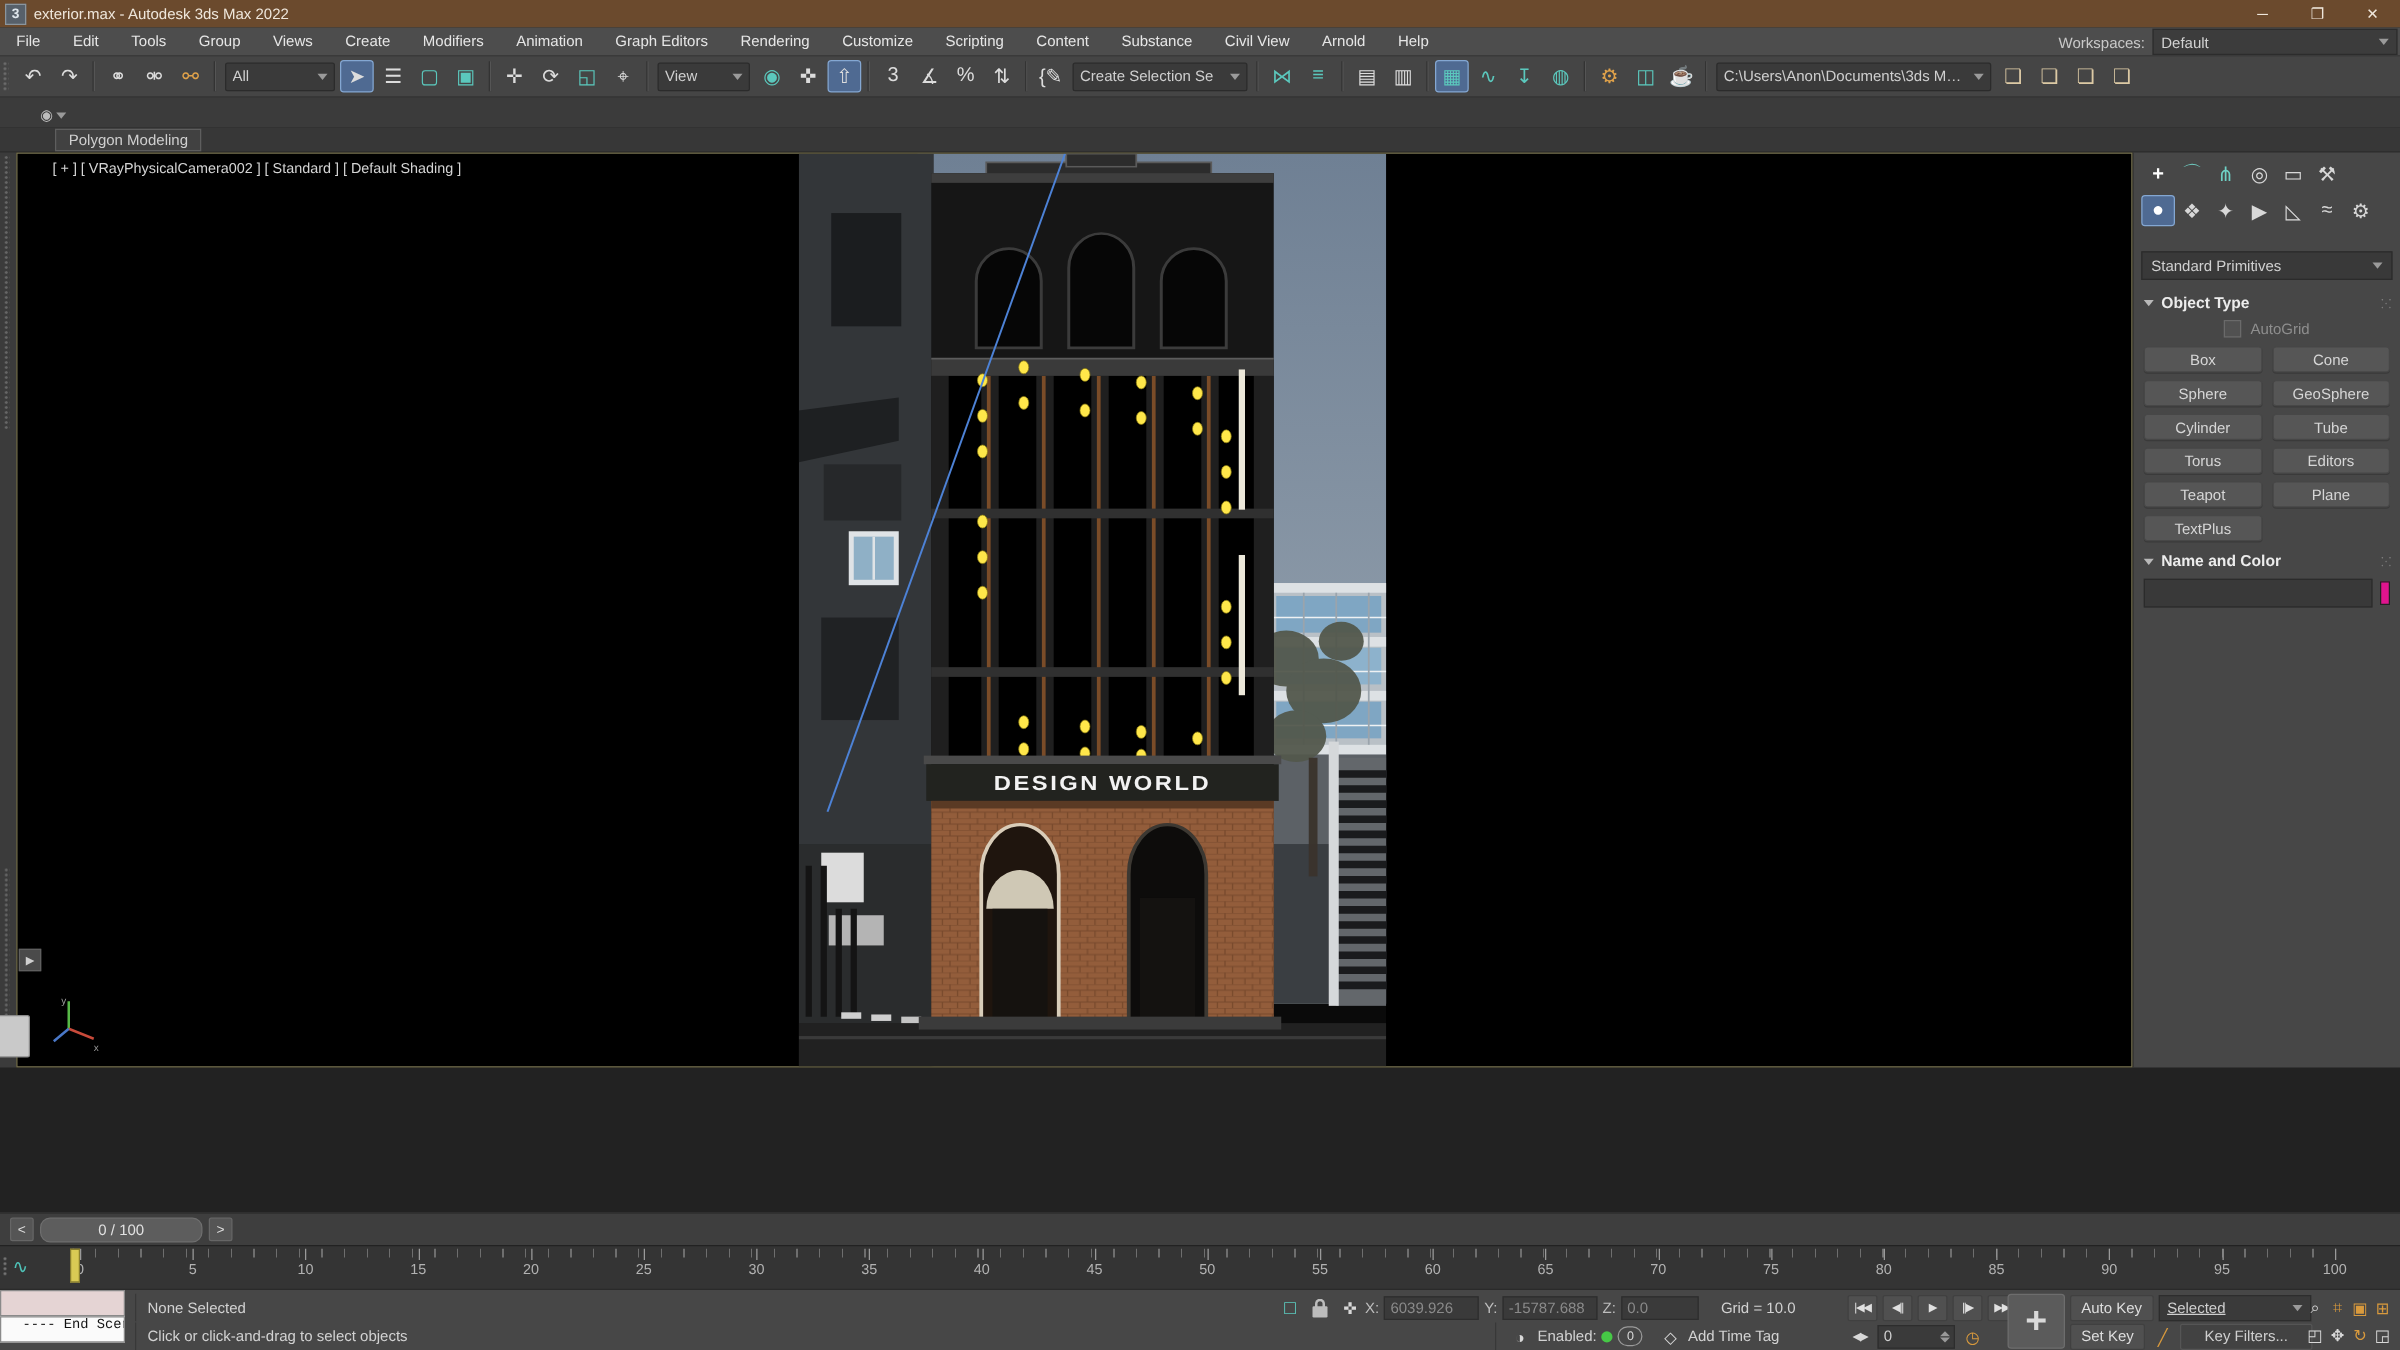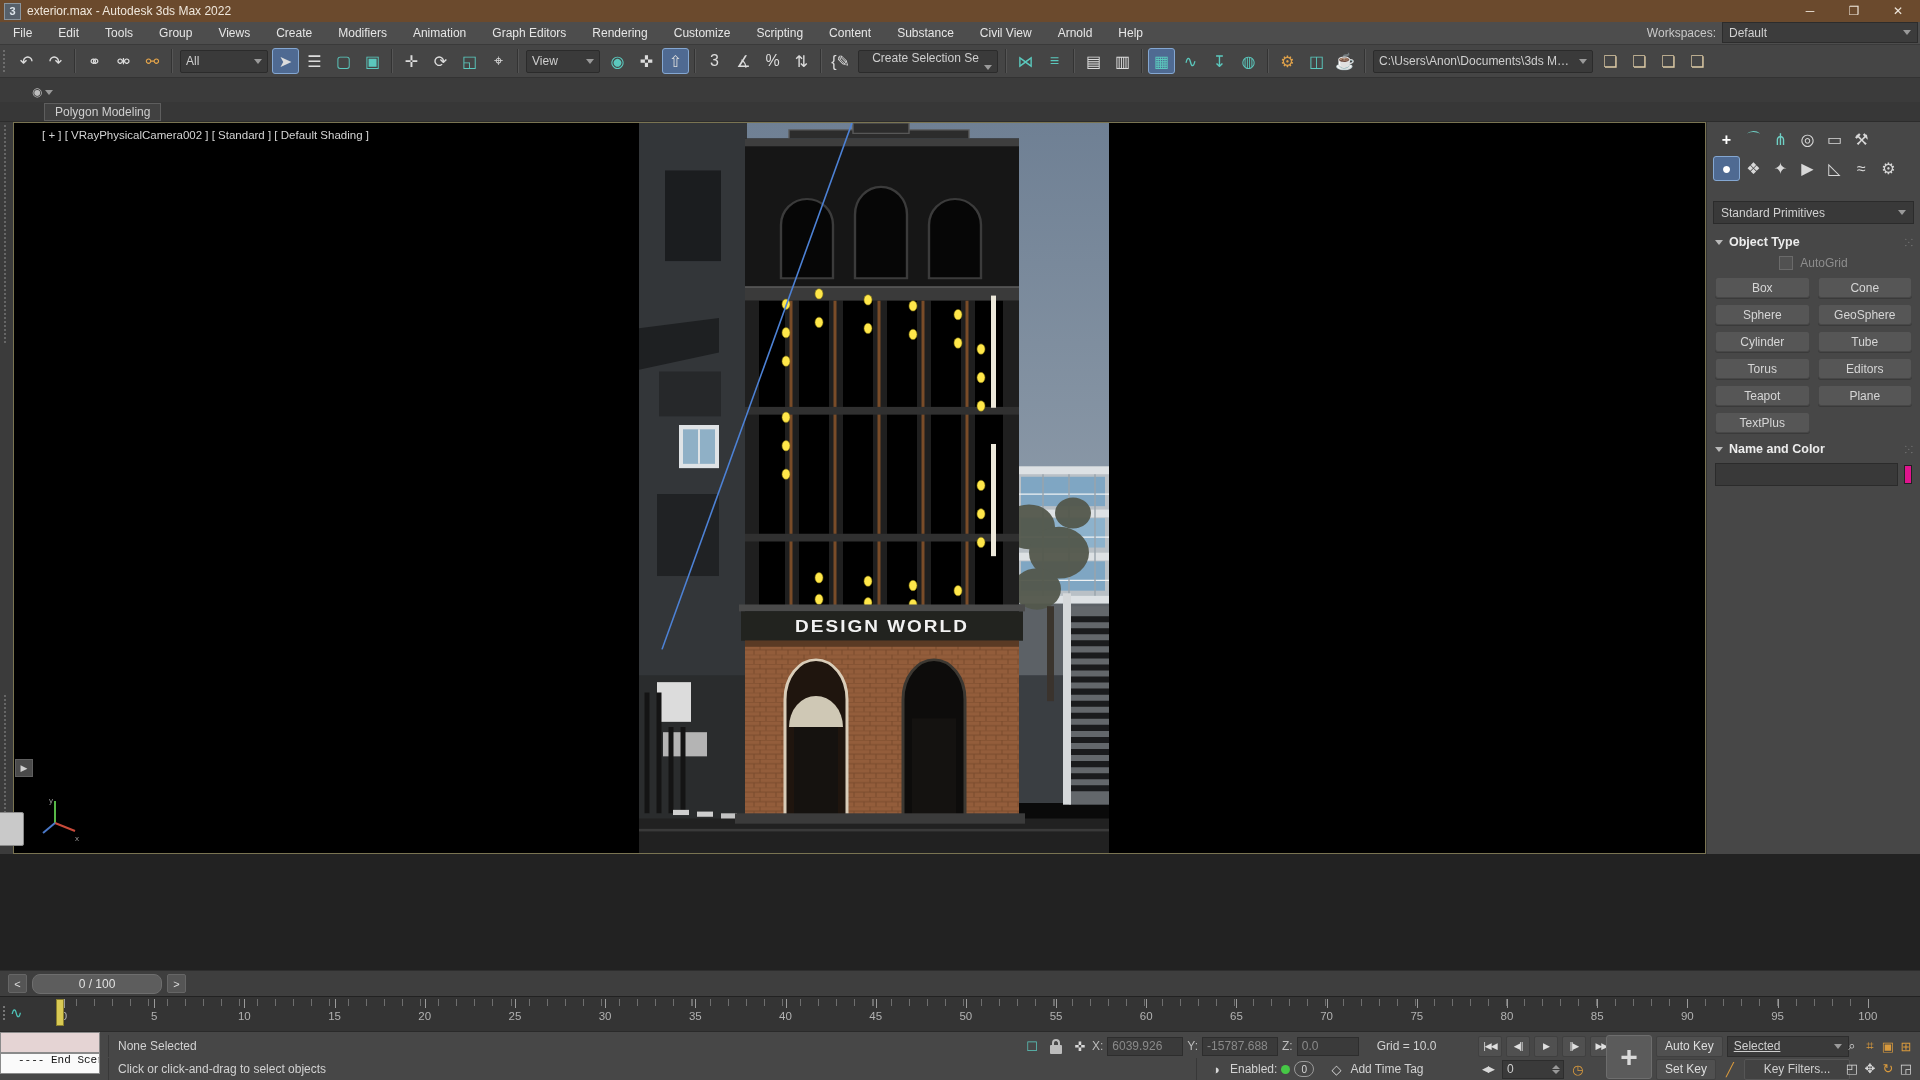--- a/index.html
+++ b/index.html
@@ -9,21 +9,21 @@
 
   
   .titlebar{top:0;height:22px;background:#6b4a2d;display:flex;align-items:center;}
   .app-icon{width:15px;height:15px;margin:0 6px 0 4px;background:#57606a;border:1px solid #8a959e;
             color:#dfe6ec;font-weight:bold;font-size:11px;display:flex;align-items:center;justify-content:center;}
   .title-text{color:#efe7dc;font-size:12px;}
   .win-btns{margin-left:auto;display:flex;}
   .win-btn{width:44px;height:22px;display:flex;align-items:center;justify-content:center;color:#efe7dc;font-size:12px;}
 
   
-  .menubar{top:22px;height:23px;background:#4d4d4d;display:flex;align-items:flex-start;border-bottom:1px solid #3a3a3a;box-sizing:border-box;}
+  .menubar{top:22px;height:23px;background:#4d4d4d;display:flex;align-items:flex-end;border-bottom:1px solid #3a3a3a;box-sizing:border-box;}
   .menu-items{display:flex;align-items:center;height:100%;}
   .menu-item{padding:0 13px;color:#e6e6e6;font-size:12px;line-height:22px;}
   .ws-wrap{margin-left:auto;display:flex;align-items:center;gap:6px;padding-right:2px;}
   .ws-label{color:#c9c9c9;}
   .ws-dd{width:182px;height:19px;background:#3c3c3c;border:1px solid #2c2c2c;display:flex;align-items:center;
          padding:0 6px;color:#d2d2d2;}
   .caret{margin-left:auto;width:0;height:0;border-left:4px solid transparent;border-right:4px solid transparent;border-top:5px solid #9a9a9a;}
 
   
   .toolbar{top:45px;height:33px;background:#454545;display:flex;align-items:center;padding-left:12px;box-sizing:border-box;border-bottom:1px solid #333;}
@@ -249,21 +249,21 @@
       <div class="tb-icon">
         <span class="glyph">%</span>
       </div>
       <div class="tb-icon">
         <span class="glyph">⇅</span>
       </div>
       <div class="tb-sep"></div>
       <div class="tb-icon">
         <span class="glyph">{✎</span>
       </div>
-      <div class="tb-dd" style="width: 128px; flex-direction: column;">
+      <div class="tb-dd" style="width: 128px;">
         <span class="lbl">Create Selection Se</span>
         <span class="caret"></span>
       </div>
       <div class="tb-sep"></div>
       <div class="tb-icon" style="color: rgb(91, 200, 189);">
         <span class="glyph">⋈</span>
       </div>
       <div class="tb-icon" style="color: rgb(91, 200, 189);">
         <span class="glyph">≡</span>
       </div>

